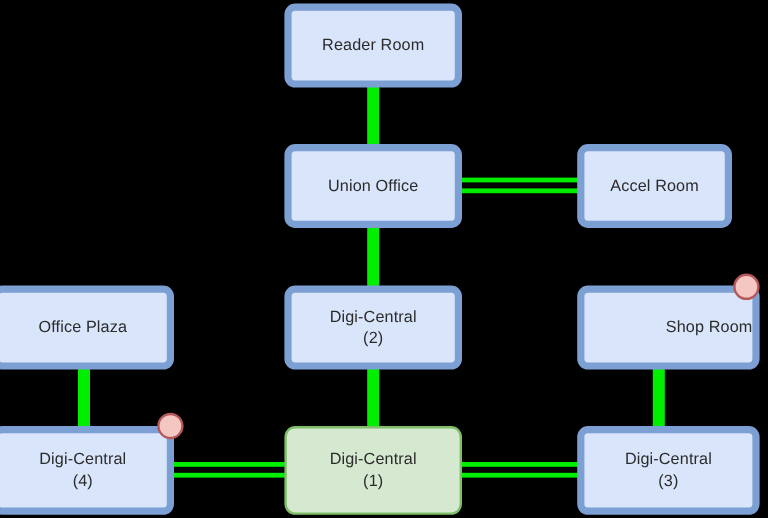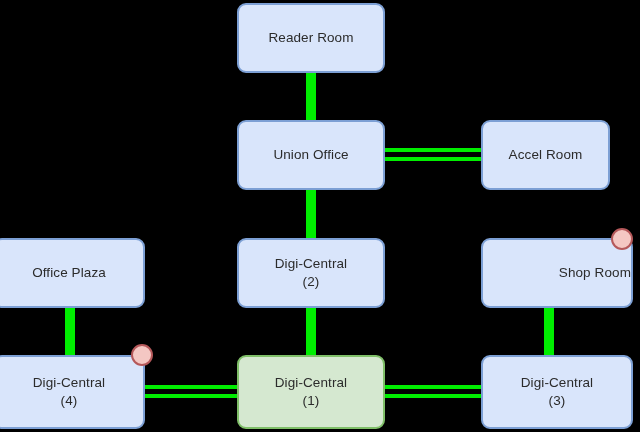--- a/index.html
+++ b/index.html
@@ -48,21 +48,21 @@
     align-items: center;
     justify-content: center;
     text-align: center;
     line-height: 1.32;
     font-size: 13.5px;
     color: #2b2b2b;
     letter-spacing: 0.1px;
   }
   .node.blue {
     background: #d9e5fb;
-    border: 2px solid #4c1d95;
+    border: 6px solid #4c1d95;
   }
   .node.green {
     background: #d5e8d0;
     border: 2px solid #7fbf68;
   }
   .node .ln2 { display: block; }
 
   
   .badge {
     position: absolute;

